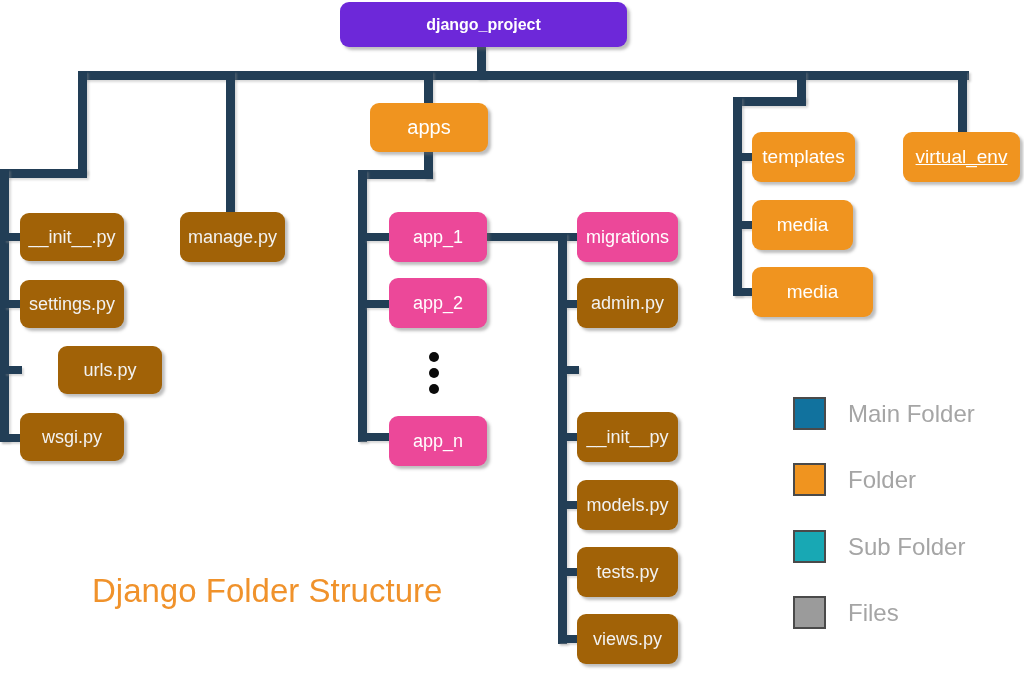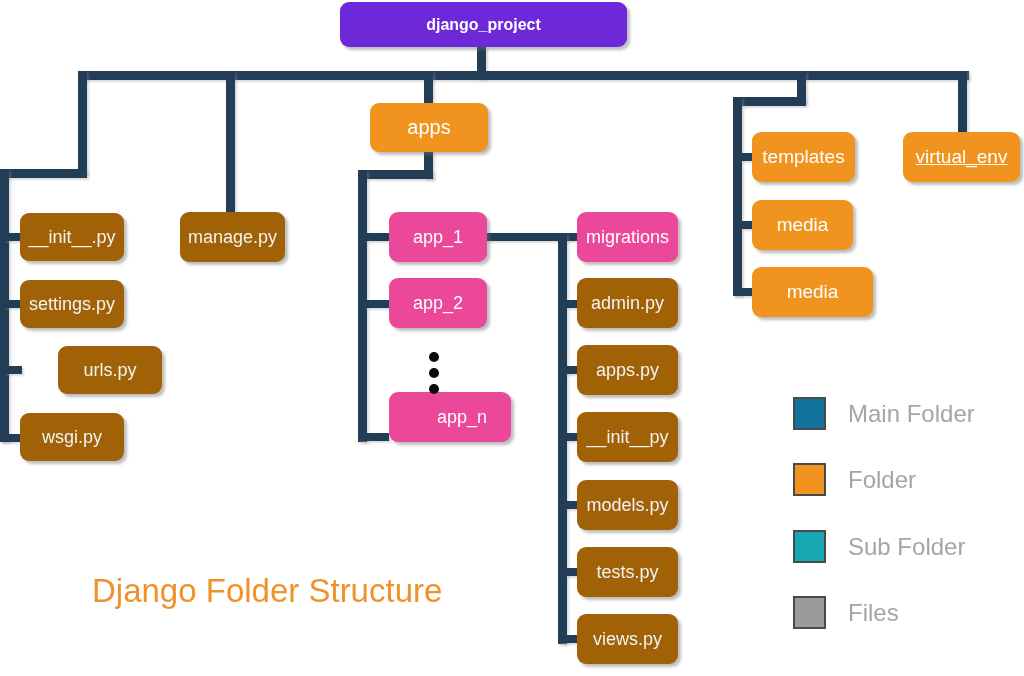--- a/index.html
+++ b/index.html
@@ -79,31 +79,30 @@
   <div class="node gray" style="left:20px;top:280px;width:104px;height:48px;">settings.py</div>
   <div class="node gray" style="left:30px;top:346px;width:104px;height:48px;margin-left:28px;">urls.py</div>
   <div class="node gray" style="left:20px;top:413px;width:104px;height:48px;">wsgi.py</div>
 
   <div class="node gray" style="left:180px;top:212px;width:105px;height:50px;">manage.py</div>
 
   <div class="node orange" style="left:370px;top:103px;width:118px;height:49px;">apps</div>
 
   <div class="node teal" style="left:389px;top:212px;width:98px;height:50px;">app_1</div>
   <div class="node teal" style="left:389px;top:278px;width:98px;height:50px;">app_2</div>
-  <div class="node teal" style="left:389px;top:392px;width:98px;height:50px;padding-left:24px;">app_n</div>
+  <div class="node teal" style="left:389px;top:416px;width:98px;height:50px;">app_n</div>
 
   <div class="dotwrap">
     <div class="dot"></div>
     <div class="dot"></div>
     <div class="dot"></div>
   </div>
 
   <div class="node teal" style="left:577px;top:212px;width:101px;height:50px;">migrations</div>
   <div class="node gray" style="left:577px;top:278px;width:101px;height:50px;">admin.py</div>
-  <div class="node gray" style="left:577px;top:345px;width:101px;height:50px;">apps.py</div>
   <div class="node gray" style="left:577px;top:412px;width:101px;height:50px;">__init__py</div>
   <div class="node gray" style="left:577px;top:480px;width:101px;height:50px;">models.py</div>
   <div class="node gray" style="left:577px;top:547px;width:101px;height:50px;">tests.py</div>
   <div class="node gray" style="left:577px;top:614px;width:101px;height:50px;">views.py</div>
 
   <div class="node orange" style="left:752px;top:132px;width:103px;height:50px;font-size:19px;">templates</div>
   <div class="node orange" style="left:752px;top:200px;width:101px;height:50px;font-size:19px;">media</div>
   <div class="node orange" style="left:752px;top:267px;width:121px;height:50px;font-size:19px;">media</div>
   <div class="node orange" style="left:903px;top:132px;width:117px;height:50px;font-size:19px;text-decoration:underline;">virtual_env</div>
 

